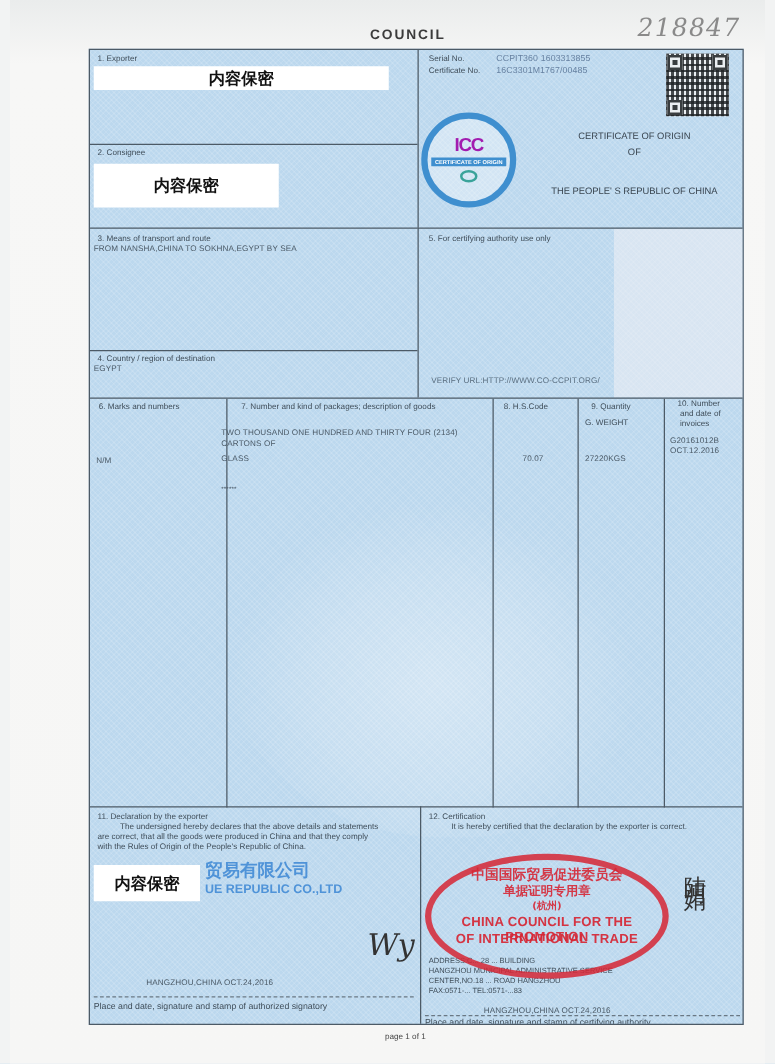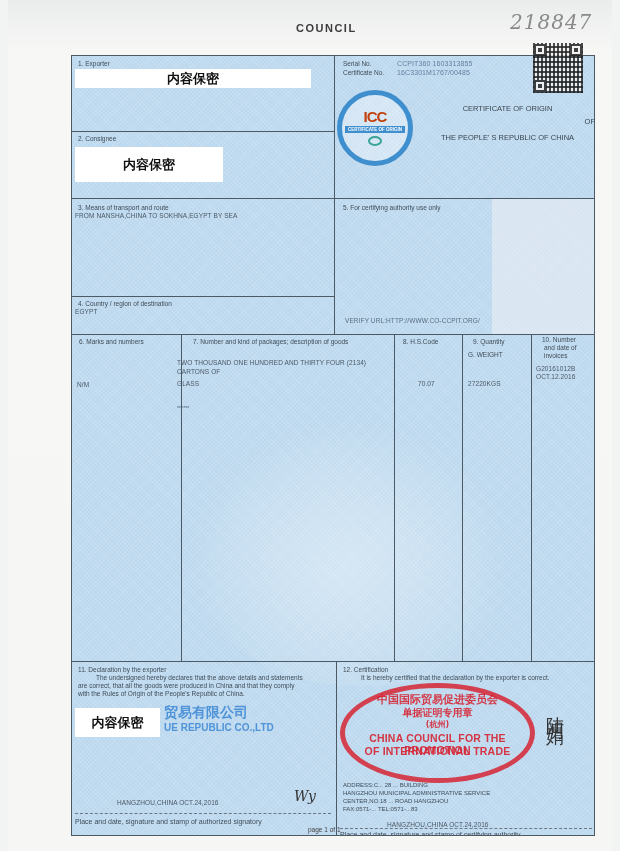--- a/index.html
+++ b/index.html
@@ -21,42 +21,42 @@
     position:absolute; left:510px; top:10px; font-family:"DejaVu Serif", serif;
     font-size:20px; color:#8a8a8a; font-style:italic; letter-spacing:1px;
   }
   .form {
     position:absolute; left:71px; top:39px; width:524px; height:781px;
     border:1px solid #4c5a66;
     background:
       repeating-linear-gradient(45deg, rgba(255,255,255,.12) 0 1px, transparent 1px 3px),
       repeating-linear-gradient(-45deg, rgba(255,255,255,.10) 0 1px, transparent 1px 3px),
       #bcd8ee;
-    box-sizing:border-box; overflow:hidden;margin-top:16px;
+    box-sizing:border-box; overflow:hidden;
   }
   .cell { position:absolute; box-sizing:border-box; }
   .bl { border-left:1px solid #4c5a66; }
   .bt { border-top:1px solid #4c5a66; }
   .lbl { position:absolute; font-size:6.5px; color:#3f4d59; white-space:nowrap; }
   .val { position:absolute; font-size:6.5px; color:#4a5966; white-space:nowrap; letter-spacing:.1px; }
   .redact {
     position:absolute; background:#ffffff; font-size:13px; color:#111; font-weight:bold;
     display:flex; align-items:center; justify-content:center; font-family:"DejaVu Sans", sans-serif;
   }
   .watermark {
     position:absolute; left:110px; top:360px; width:330px; height:270px;
     border-radius:50% 40% 45% 55%;
     background:radial-gradient(ellipse at 50% 55%, rgba(255,255,255,.35) 0%, rgba(255,255,255,.18) 40%, transparent 70%);
   }
   .stamp-icc {
     position:absolute; left:337px; top:90px; width:76px; height:76px; border-radius:50%;
     border:5px solid #3f8fcf; box-sizing:border-box; background:rgba(255,255,255,.35);
     display:flex; flex-direction:column; align-items:center; justify-content:center;
   }
-  .icc-logo { font-weight:bold; font-size:15px; color:#c2410c; letter-spacing:-1px; line-height:14px; }
+  .icc-logo { font-weight:bold; font-size:15px; color:#a21caf; letter-spacing:-1px; line-height:14px; }
   .icc-band { background:#3f8fcf; color:#fff; font-size:4.5px; font-weight:bold; padding:1px 3px; margin-top:2px; white-space:nowrap; }
   .icc-sym { width:14px; height:10px; margin-top:3px; border:2px solid #3aa39a; border-radius:50%; box-sizing:border-box; }
   .cert-title { position:absolute; left:420px; width:175px; text-align:center; font-size:7.5px; color:#3a4651; }
   .qr {
     position:absolute; left:533px; top:43px; width:50px; height:50px; background:#f3f3f3;
     background-image:
       linear-gradient(90deg, transparent 0 0), 
       repeating-linear-gradient(90deg, #333 0 2px, transparent 2px 4px),
       repeating-linear-gradient(0deg, #333 0 2px, transparent 2px 5px);
     background-blend-mode:multiply;
@@ -145,21 +145,21 @@
   </div>
 
   <div class="cell bt" style="left:0;top:605px;width:264px;height:176px;">
     <div class="lbl" style="left:6px;top:4px;">11. Declaration by the exporter</div>
     <div class="lbl" style="left:24px;top:12px;">The undersigned hereby declares that the above details and statements</div>
     <div class="lbl" style="left:6px;top:20px;">are correct, that all the goods were produced in China and that they comply</div>
     <div class="lbl" style="left:6px;top:28px;">with the Rules of Origin of the People's Republic of China.</div>
     <div class="company-stamp" style="left:92px;top:42px;font-size:14px;font-family:'DejaVu Sans',sans-serif;">贸易有限公司</div>
     <div class="company-stamp" style="left:92px;top:60px;font-size:10px;">UE REPUBLIC CO.,LTD</div>
     <div class="redact" style="left:3px;top:46px;width:85px;height:29px;">内容保密</div>
-    <div class="sig" style="left:222px;top:126px;font-size:14px;">Wy</div>
+    <div class="sig" style="left:222px;top:96px;font-size:24px;">Wy</div>
     <div class="val" style="left:45px;top:137px;">HANGZHOU,CHINA   OCT.24,2016</div>
     <div class="dash" style="left:3px;top:151px;width:256px;"></div>
     <div class="lbl" style="left:3px;top:156px;font-size:7px;">Place and date, signature and stamp of authorized signatory</div>
   </div>
 
   <div class="cell bl bt" style="left:264px;top:605px;width:260px;height:176px;">
     <div class="lbl" style="left:6px;top:4px;">12. Certification</div>
     <div class="lbl" style="left:24px;top:12px;">It is hereby certified that the declaration by the exporter is correct.</div>
     <div class="lbl" style="left:6px;top:120px;font-size:6px;">ADDRESS:C... 28 ... BUILDING</div>
     <div class="lbl" style="left:6px;top:128px;font-size:6px;">HANGZHOU MUNICIPAL ADMINISTRATIVE SERVICE</div>
@@ -173,22 +173,22 @@
   </div>
 </div>
 
 <div class="stamp-icc">
   <div class="icc-logo">ICC</div>
   <div class="icc-band">CERTIFICATE OF ORIGIN</div>
   <div class="icc-sym"></div>
 </div>
 
 <div class="cert-title" style="top:104px;">CERTIFICATE OF ORIGIN</div>
-<div class="cert-title" style="top:117px;text-align:right;">OF</div>
-<div class="cert-title" style="top:133px;">THE PEOPLE' S REPUBLIC OF CHINA</div>
+<div class="cert-title" style="top:117px;">OF</div>
+<div class="cert-title" style="top:148px;">THE PEOPLE' S REPUBLIC OF CHINA</div>
 
 <div class="qr">
   <div class="finder" style="left:1px;top:1px;"></div>
   <div class="finder" style="right:1px;top:1px;"></div>
   <div class="finder" style="left:1px;bottom:1px;"></div>
 </div>
 
 <div class="chop">
   <div class="chop-cn" style="top:18px;font-size:10px;">单据证明专用章</div>
   <div class="chop-cn" style="top:4px;font-size:11px;">中国国际贸易促进委员会</div>

